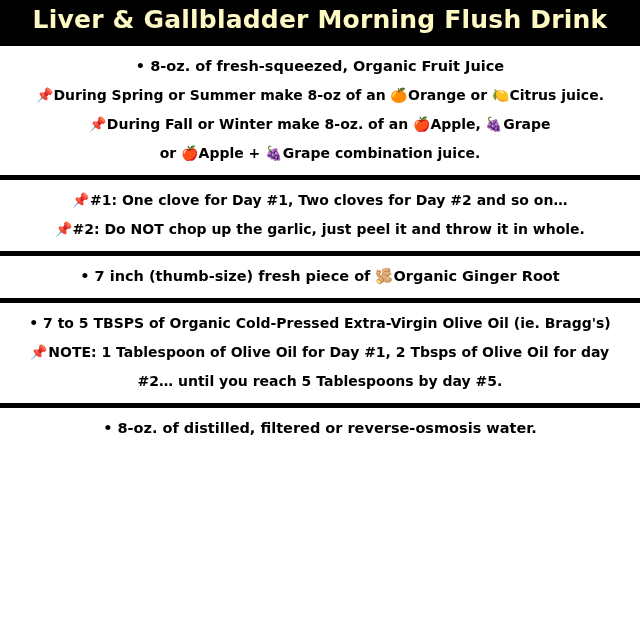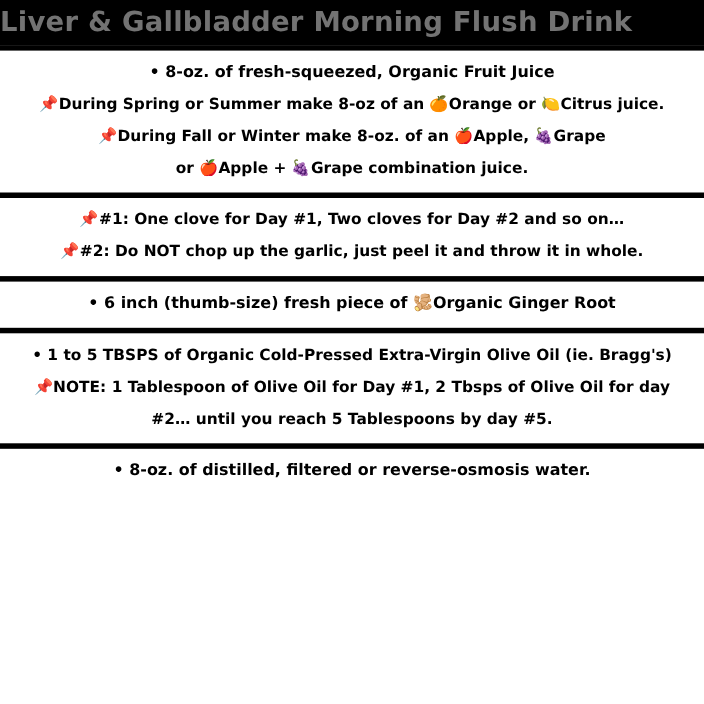--- a/index.html
+++ b/index.html
@@ -17,21 +17,22 @@
   .page {
     width: 640px;
     height: 640px;
     box-sizing: border-box;
     display: flex;
     flex-direction: column;
     background: #ffffff;
   }
   .title-bar {
     background: #000000;
-    color: #737373;
+    color: #fef9c3;
+    text-align: center;
     font-weight: bold;
     font-size: 25px;
     line-height: 34px;
     padding: 3px 0 4px 0;
     letter-spacing: 0.2px;
   }
   .rule {
     height: 5px;
     background: #000000;
     width: 100%;
@@ -79,27 +80,27 @@
   <div class="rule"></div>
 
   <div class="section">
     <div class="line sm">📌#1: One clove for Day #1, Two cloves for Day #2 and so on…</div>
     <div class="line sm">📌#2: Do NOT chop up the garlic, just peel it and throw it in whole.</div>
   </div>
 
   <div class="rule"></div>
 
   <div class="section">
-    <div class="line">• 6 inch (thumb-size) fresh piece of 🫚Organic Ginger Root</div>
+    <div class="line">• 7 inch (thumb-size) fresh piece of 🫚Organic Ginger Root</div>
   </div>
 
   <div class="rule"></div>
 
   <div class="section">
-    <div class="line sm">• 1 to 5 TBSPS of Organic Cold-Pressed Extra-Virgin Olive Oil (ie. Bragg's)</div>
+    <div class="line sm">• 7 to 5 TBSPS of Organic Cold-Pressed Extra-Virgin Olive Oil (ie. Bragg's)</div>
     <div class="line sm">📌NOTE: 1 Tablespoon of Olive Oil for Day #1, 2 Tbsps of Olive Oil for day</div>
     <div class="line sm">#2… until you reach 5 Tablespoons by day #5.</div>
   </div>
 
   <div class="rule"></div>
 
   <div class="section">
     <div class="line">• 8-oz. of distilled, filtered or reverse-osmosis water.</div>
   </div>
 

